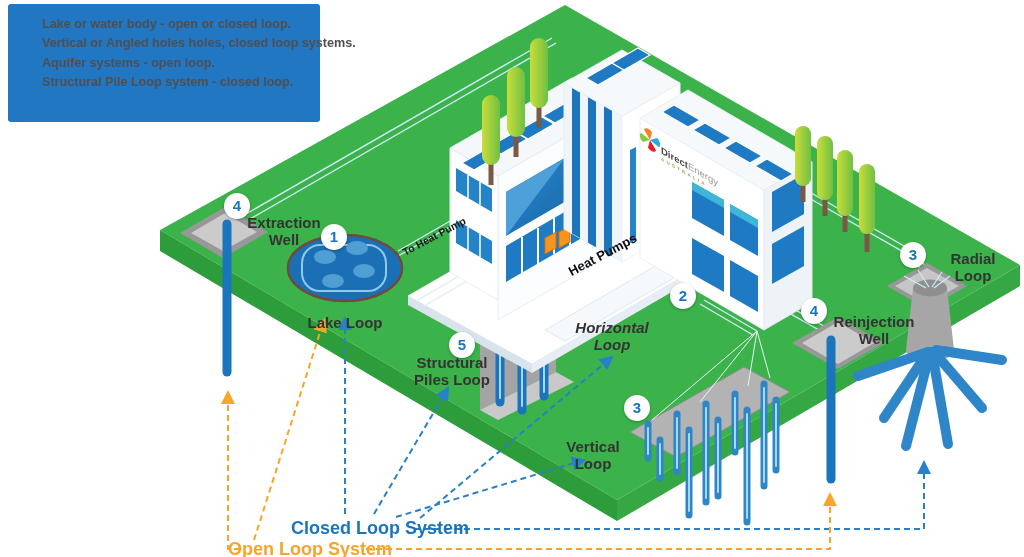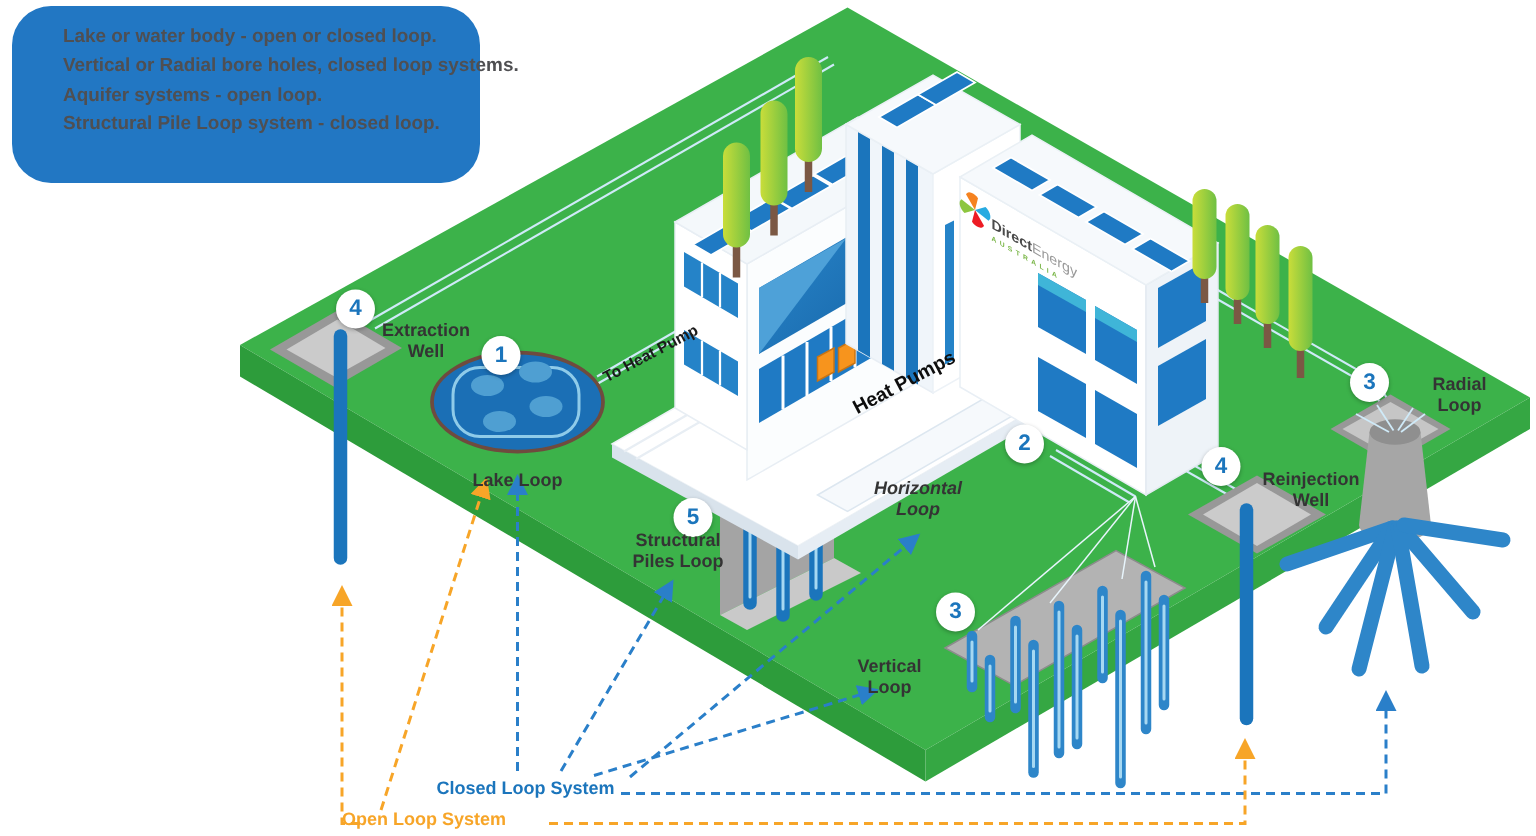--- a/index.html
+++ b/index.html
@@ -1,31 +1,31 @@
 <!DOCTYPE html>
 <html><head>
 <meta charset="utf-8">
 <style>
   html,body{margin:0;padding:0;background:#fff;}
   #stage{position:relative;width:1024px;height:557px;background:#ffffff;overflow:hidden;
          font-family:"Liberation Sans",sans-serif;}
   #art{position:absolute;left:0;top:0;}
   .overlay{position:absolute;left:0;top:0;width:1024px;height:557px;pointer-events:none;}
   .infobox{position:absolute;left:8px;top:4px;width:312px;height:118px;background:#2277c3;
-           border-radius:26px;padding:11px 10px 0 34px;box-sizing:border-box;}
+           border-radius:3px;padding:11px 10px 0 34px;box-sizing:border-box;}
   .infoline{color:#4f4f52;font-size:12.6px;font-weight:700;line-height:19.4px;white-space:nowrap;}
-  .flabel{position:absolute;font-size:12px;font-weight:700;color:#343434;text-align:center;
+  .flabel{position:absolute;font-size:15px;font-weight:700;color:#343434;text-align:center;
           white-space:pre-line;line-height:1.15;}
   .badge{position:absolute;width:26px;height:26px;border-radius:50%;background:#ffffff;
          color:#1b75bc;font-size:15px;font-weight:700;text-align:center;line-height:26px;
          box-shadow:0 1px 3px rgba(0,0,0,.28);}
   .rot{transform:rotate(-28deg);}
   .heatpumps{font-size:13px;font-weight:700;color:#0d0d0d;width:110px;}
   .toheatpump{font-size:10.5px;font-weight:700;color:#1a1a1a;width:100px;}
-  .legend{position:absolute;font-size:12px;font-weight:700;}
+  .legend{position:absolute;font-size:18px;font-weight:700;}
   .legend.closed{color:#1b75bc;}
   .legend.open{color:#f7a528;}
   .logo{position:absolute;left:645px;top:131px;transform:skewY(30deg);transform-origin:left top;
         display:flex;align-items:flex-start;gap:2px;}
   .logo-text{line-height:1;}
   .logo-direct{font-size:9.5px;font-weight:700;color:#4a4a4a;}
   .logo-energy{font-size:9.5px;font-weight:400;color:#9a9a9a;}
   .logo-country{font-size:4.5px;letter-spacing:2.2px;color:#7ab648;font-weight:700;margin-top:1px;}
 </style>
 </head>
@@ -306,21 +306,21 @@
     <polyline points="240,549 228,549 228,392" marker-end="url(#arrO)"></polyline>
     <line x1="254" y1="540" x2="324" y2="320" marker-end="url(#arrO)"></line>
     <polyline points="366,549 830,549 830,494" marker-end="url(#arrO)"></polyline>
   </g>
 </svg>
 
 <div class="overlay">
 
   <div class="infobox">
     <div class="infoline">Lake or water body - open or closed loop.</div>
-    <div class="infoline">Vertical or Radial bore holes, closed loop systems.</div>
+    <div class="infoline">Vertical or Angled holes holes, closed loop systems.</div>
     <div class="infoline">Aquifer systems - open loop.</div>
     <div class="infoline">Structural Pile Loop system - closed loop.</div>
   </div>
 
   <div class="badge" style="left:224px;top:193px;">4</div>
   <div class="badge" style="left:321px;top:224px;">1</div>
   <div class="badge" style="left:670px;top:283px;">2</div>
   <div class="badge" style="left:449px;top:332px;">5</div>
   <div class="badge" style="left:624px;top:395px;">3</div>
   <div class="badge" style="left:900px;top:242px;">3</div>

